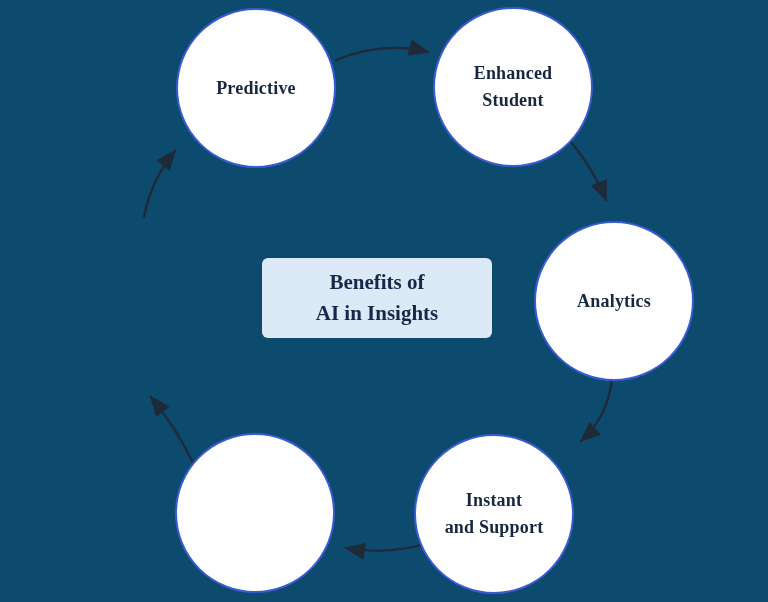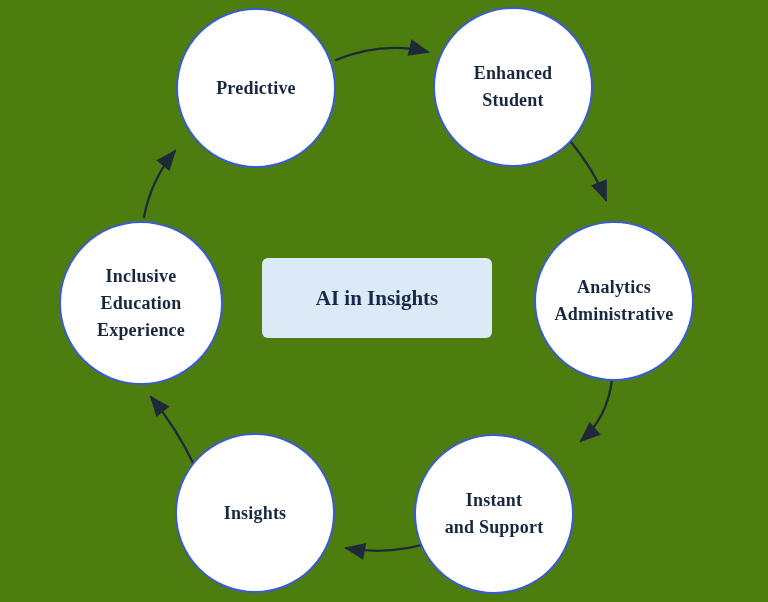--- a/index.html
+++ b/index.html
@@ -4,21 +4,21 @@
 <style>
   html, body {
     margin: 0;
     padding: 0;
     background: #ffffff;
   }
   .canvas {
     position: relative;
     width: 768px;
     height: 602px;
-    background: #4d7c0f;
+    background: #0c4a6e;
     font-family: "Liberation Serif", "DejaVu Serif", serif;
     overflow: hidden;
   }
   .arrows {
     position: absolute;
     left: 0;
     top: 0;
     width: 768px;
     height: 602px;
   }
@@ -101,44 +101,36 @@
   <div class="node node-2">
     <div class="label">
       <span>Enhanced</span>
       <span>Student</span>
     </div>
   </div>
 
   <div class="node node-3">
     <div class="label">
       <span>Analytics</span>
-      <span>Administrative</span>
     </div>
   </div>
 
   <div class="node node-4">
     <div class="label">
       <span>Instant</span>
       <span>and Support</span>
     </div>
   </div>
 
   <div class="node node-5">
     <div class="label">
-      <span>Insights</span>
     </div>
   </div>
 
-  <div class="node node-6">
-    <div class="label">
-      <span>Inclusive</span>
-      <span>Education</span>
-      <span>Experience</span>
-    </div>
-  </div>
 
   <div class="center-box">
     <div class="title">
+      <span>Benefits of</span>
       <span>AI in Insights</span>
     </div>
   </div>
 
 </div>
 
 </body></html>

